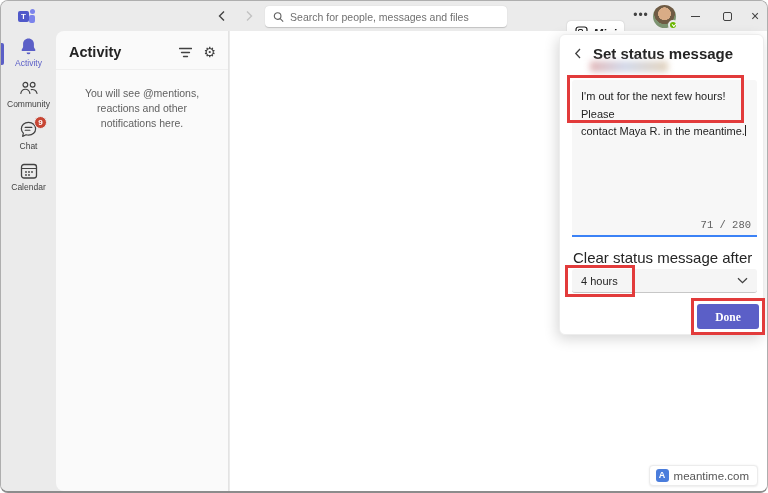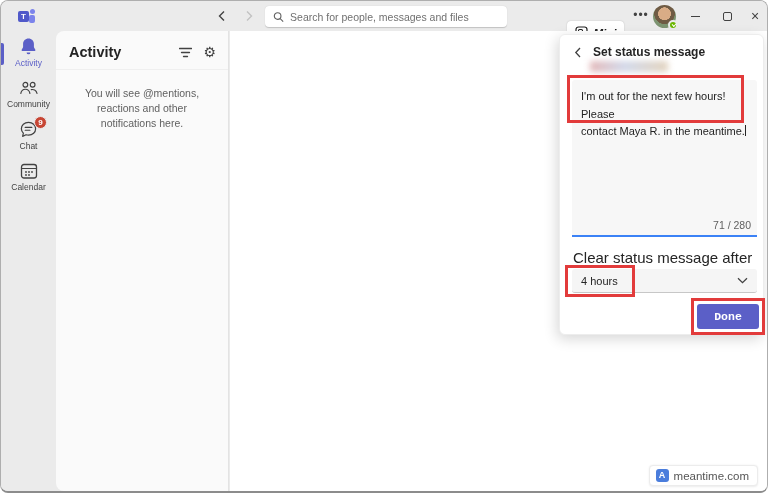--- a/index.html
+++ b/index.html
@@ -56,31 +56,31 @@
   .gear-glyph { font-size:14px; color:#424242; font-family:"DejaVu Sans", sans-serif; }
   .ap-empty { margin-top:16px; text-align:center; font-size:10.5px; color:#616161; line-height:1.45; }
   
   .main { position:absolute; left:229px; top:30px; right:0; bottom:0; background:#fff; }
   .watermark { position:absolute; right:9px; bottom:5px; background:#fff; border:1px solid #ececec; border-radius:4px; padding:3px 8px 3px 6px; display:flex; align-items:center; gap:5px; box-shadow:0 0.5px 2px rgba(0,0,0,.08); }
   .wm-logo { width:13px; height:13px; background:#4a7ddc; border-radius:3px; color:#fff; font-size:9px; font-weight:bold; text-align:center; line-height:13px; }
   .wm-text { font-size:11.5px; color:#565656; }
   
   .status-panel { position:absolute; left:558px; top:33px; width:205px; height:301px; background:#fff; border:1px solid #ededed; border-radius:6px; box-shadow:-2px 4px 14px rgba(0,0,0,.16); }
   .sp-header { position:absolute; left:12px; top:10px; display:flex; align-items:center; gap:9px; }
-  .sp-title { font-size:12px; font-weight:bold; color:#242424; }
+  .sp-title { font-size:15px; font-weight:bold; color:#242424; }
   .blur-bar { position:absolute; left:30px; top:26px; width:78px; height:11px; border-radius:2px;
     background:linear-gradient(90deg,#d99fa0,#c2cbe2 45%,#d8c3a6); filter:blur(3px); opacity:.75; }
   .msg-box { position:absolute; left:12px; top:45px; width:185px; height:157px; background:#f7f7f7; border-bottom:2px solid #3b82f6; border-radius:3px 3px 0 0; cursor:text; }
   .msg-text { padding:8px 8px 0 9px; font-size:11px; color:#242424; line-height:1.6; }
   .caret { display:inline-block; width:1px; height:11px; background:#242424; vertical-align:-1px; }
-  .char-count { position:absolute; right:6px; bottom:4px; font-size:10.5px; color:#616161; }
+  .char-count { position:absolute; right:6px; bottom:4px; font-size:10.5px; color:#616161;font-family:Liberation Mono, monospace; }
   .clear-label { position:absolute; left:13px; top:214px; font-size:15px; color:#242424; }
   .duration-dd { position:absolute; left:12px; top:234px; width:185px; height:24px; background:#f5f5f5; border-radius:3px; border-bottom:1px solid #c7c7c7; display:flex; align-items:center; padding:0 9px; cursor:pointer; }
   .dd-value { font-size:11px; color:#242424; flex:1; }
-  .done-btn { position:absolute; left:137px; top:269px; width:62px; height:25px; background:#5b5fc7; border:none; border-radius:3px; color:#fff; font-size:11.5px; font-weight:bold; cursor:pointer; font-family:Liberation Mono, monospace; }
+  .done-btn { position:absolute; left:137px; top:269px; width:62px; height:25px; background:#5b5fc7; border:none; border-radius:3px; color:#fff; font-size:11.5px; font-weight:bold; cursor:pointer; font-family:Liberation Serif, serif; }
   
   .anno { position:absolute; border:3px solid #e23b3b; pointer-events:none; }
   .anno-msg { left:7px; top:40px; width:177px; height:48px; }
   .anno-dd { left:5px; top:230px; width:70px; height:32px; }
   .anno-done { left:131px; top:263px; width:74px; height:37px; }
   svg { display:block; }
 </style>
 </head>
 <body>
 

